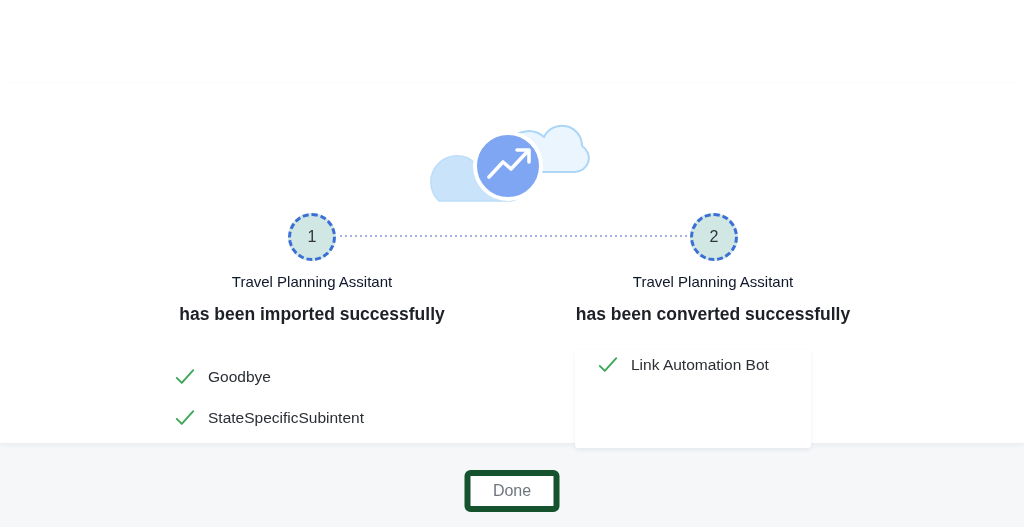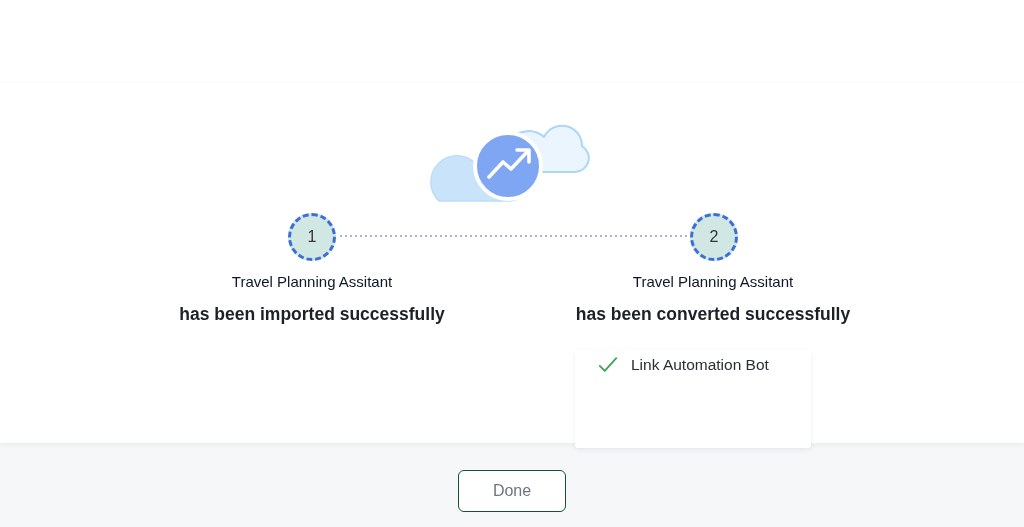--- a/index.html
+++ b/index.html
@@ -61,22 +61,22 @@
   .check-row{display:flex;align-items:center;gap:12px;}
   .check-row .txt{font-size:15.5px;color:#2A2F35;}
   .check-ic{width:22px;height:22px;flex:0 0 auto;}
   
   .footer{
     position:absolute;top:443px;left:0;right:0;bottom:0;
     background:#F5F7F9;z-index:1;
   }
   .done-btn{
     position:absolute;left:50%;top:27px;transform:translateX(-50%);
-    width:108px;height:42px;box-sizing:border-box;
-    background:#fff;border:1px solid #14532d;border-radius:6px;
+    width:95px;height:42px;box-sizing:border-box;
+    background:#fff;border:6px solid #14532d;border-radius:6px;
     display:flex;align-items:center;justify-content:center;
     font-size:16px;color:#6E757C;cursor:pointer;
     font-family:"Liberation Sans",sans-serif;
   }
 </style>
 </head>
 <body>
 
 <div class="modal">
 
@@ -102,20 +102,34 @@
     <div class="connector"></div>
     <div class="step-circle one">
       <span>1</span>
     </div>
     <div class="step-circle two">
       <span>2</span>
     </div>
 
     <div class="bot-name left">Travel Planning Assitant</div>
     <div class="status-line left">has been imported successfully</div>
+    <div class="check-list left">
+      <div class="check-row">
+        <svg class="check-ic" viewBox="0 0 24 24">
+          <path d="M3 13 L8.5 18.5 L21 4.5" fill="none" stroke="#3BA755" stroke-width="2" stroke-linecap="round" stroke-linejoin="round"></path>
+        </svg>
+        <span class="txt">Goodbye</span>
+      </div>
+      <div class="check-row">
+        <svg class="check-ic" viewBox="0 0 24 24">
+          <path d="M3 13 L8.5 18.5 L21 4.5" fill="none" stroke="#3BA755" stroke-width="2" stroke-linecap="round" stroke-linejoin="round"></path>
+        </svg>
+        <span class="txt">StateSpecificSubintent</span>
+      </div>
+    </div>
 
     <div class="bot-name right">Travel Planning Assitant</div>
     <div class="status-line right">has been converted successfully</div>
     <div class="result-card"></div>
     <div class="check-list right">
       <div class="check-row">
         <svg class="check-ic" viewBox="0 0 24 24">
           <path d="M3 13 L8.5 18.5 L21 4.5" fill="none" stroke="#3BA755" stroke-width="2" stroke-linecap="round" stroke-linejoin="round"></path>
         </svg>
         <span class="txt">Link Automation Bot</span>

